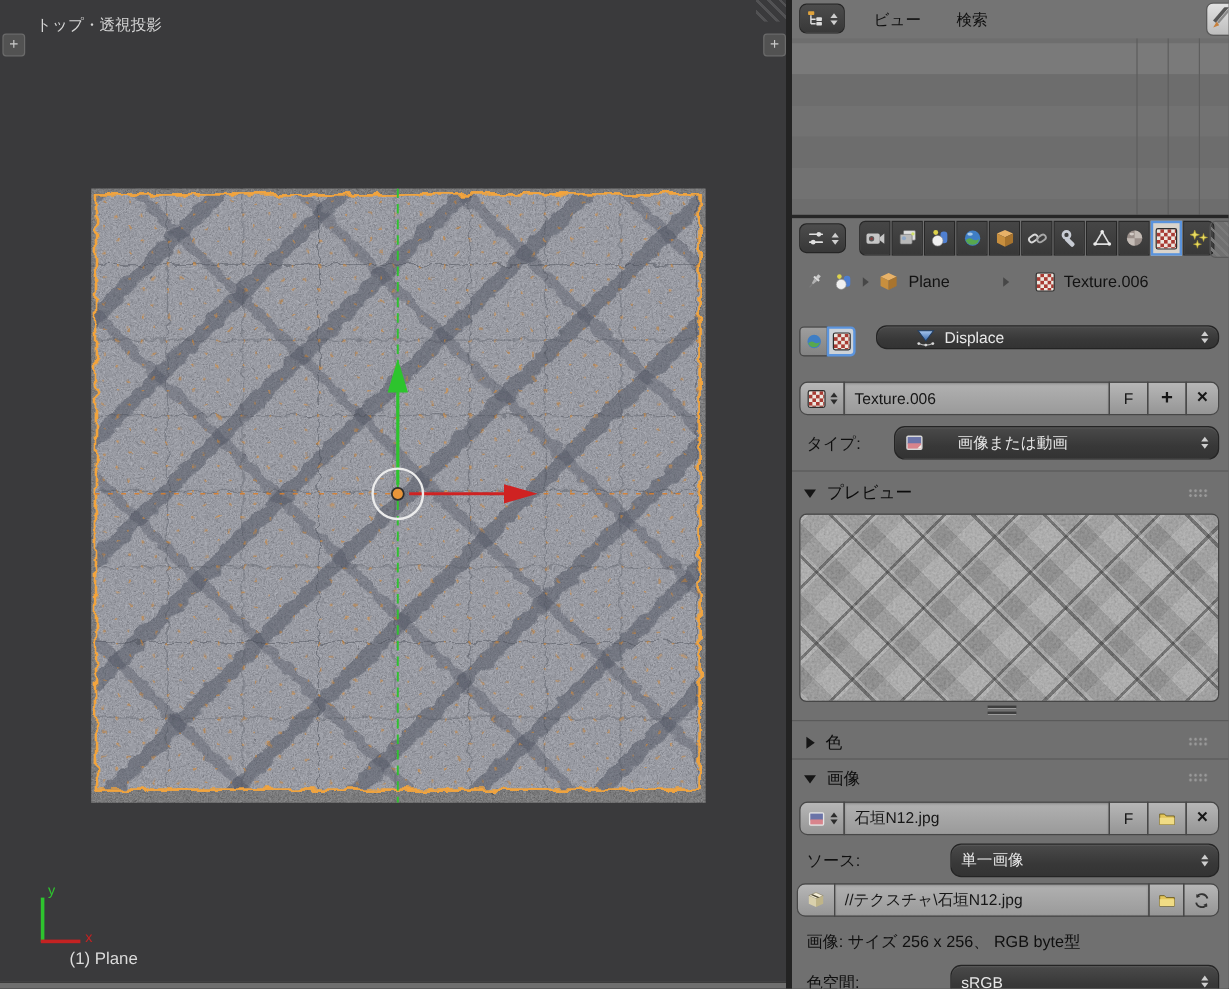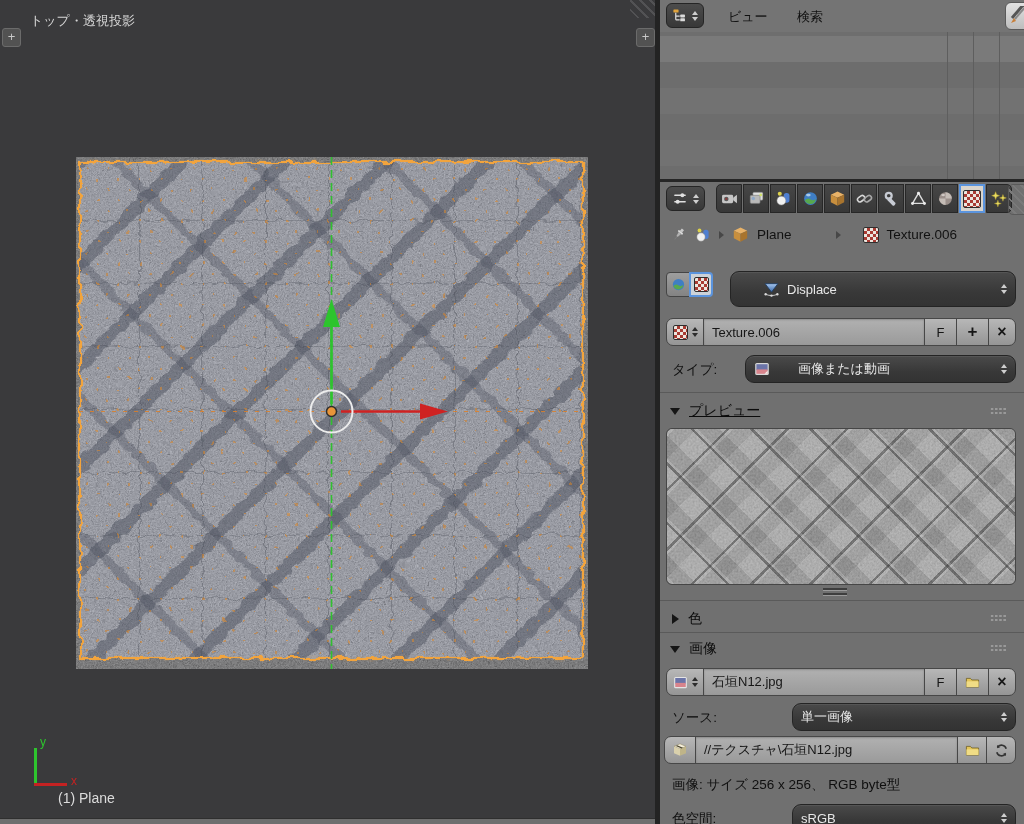--- a/index.html
+++ b/index.html
@@ -319,21 +319,21 @@
         <div class="ctxbtn" style="border-radius:4px 0 0 4px;">
           <svg width="15" height="15" viewBox="0 0 16 16">
             <circle cx="8" cy="8" r="6" fill="#3f7ec4"></circle>
             <path d="M2.6 9.6 q3 -2.6 5.2 -0.8 t5.4 -0.2 q-1.2 4.6 -5.2 4.6 q-4 0 -5.4 -3.6z" fill="#58a84e"></path>
           </svg>
         </div>
         <div class="ctxbtn active" style="border-radius:0 4px 4px 0;">
           <div class="checker" style="width:15px;height:15px;"></div>
         </div>
       </div>
-      <div class="dmenu" style="left:70px;top:89px;width:286px;height:36px;padding-left:32px;">
+      <div class="dmenu" style="left:70px;top:89px;width:286px;height:20px;padding-left:32px;">
         <svg width="17" height="17" viewBox="0 0 16 16">
           <defs>
               <linearGradient id="bg1" x1="0" y1="0" x2="0" y2="1">
             <stop offset="0" stop-color="#a8c8f0"></stop>
                 <stop offset="1" stop-color="#3767a8"></stop>
               </linearGradient>
             </defs>
           <path d="M2 2.5 H14 L8 10.5 Z" fill="url(#bg1)" stroke="#1f3c62" stroke-width="0.8"></path>
           <path d="M2.5 12.5 Q8 15 13.5 12.5" fill="none" stroke="#b9b9b9" stroke-width="1"></path>
           <circle cx="2.5" cy="12.5" r="1.1" fill="#d9d9d9"></circle>
@@ -371,21 +371,21 @@
         </svg>
         <span class="dlabel">画像または動画</span>
         <span class="ud">
             <i class="up"></i>
             <i class="dn"></i>
           </span>
       </div>
 
       <div class="hsep" style="top:210px;"></div>
 
-      <div class="phead" style="left:10px;top:220px;text-decoration:underline;">
+      <div class="phead" style="left:10px;top:220px;">
         <span class="tri-o"></span>
         <span>プレビュー</span>
       </div>
       <div class="grip" style="left:330px;top:225px;"></div>
 
       <div style="position:absolute;left:6px;top:246px;width:350px;height:157px;border:1px solid #464646;border-radius:6px;overflow:hidden;box-sizing:border-box;">
         <div class="weave"></div>
         <svg width="348" height="155" style="position:absolute;left:0;top:0;">
           <filter id="pnoise">
               <feTurbulence type="fractalNoise" baseFrequency="0.5" numOctaves="3" seed="7" stitchTiles="stitch"></feTurbulence>

